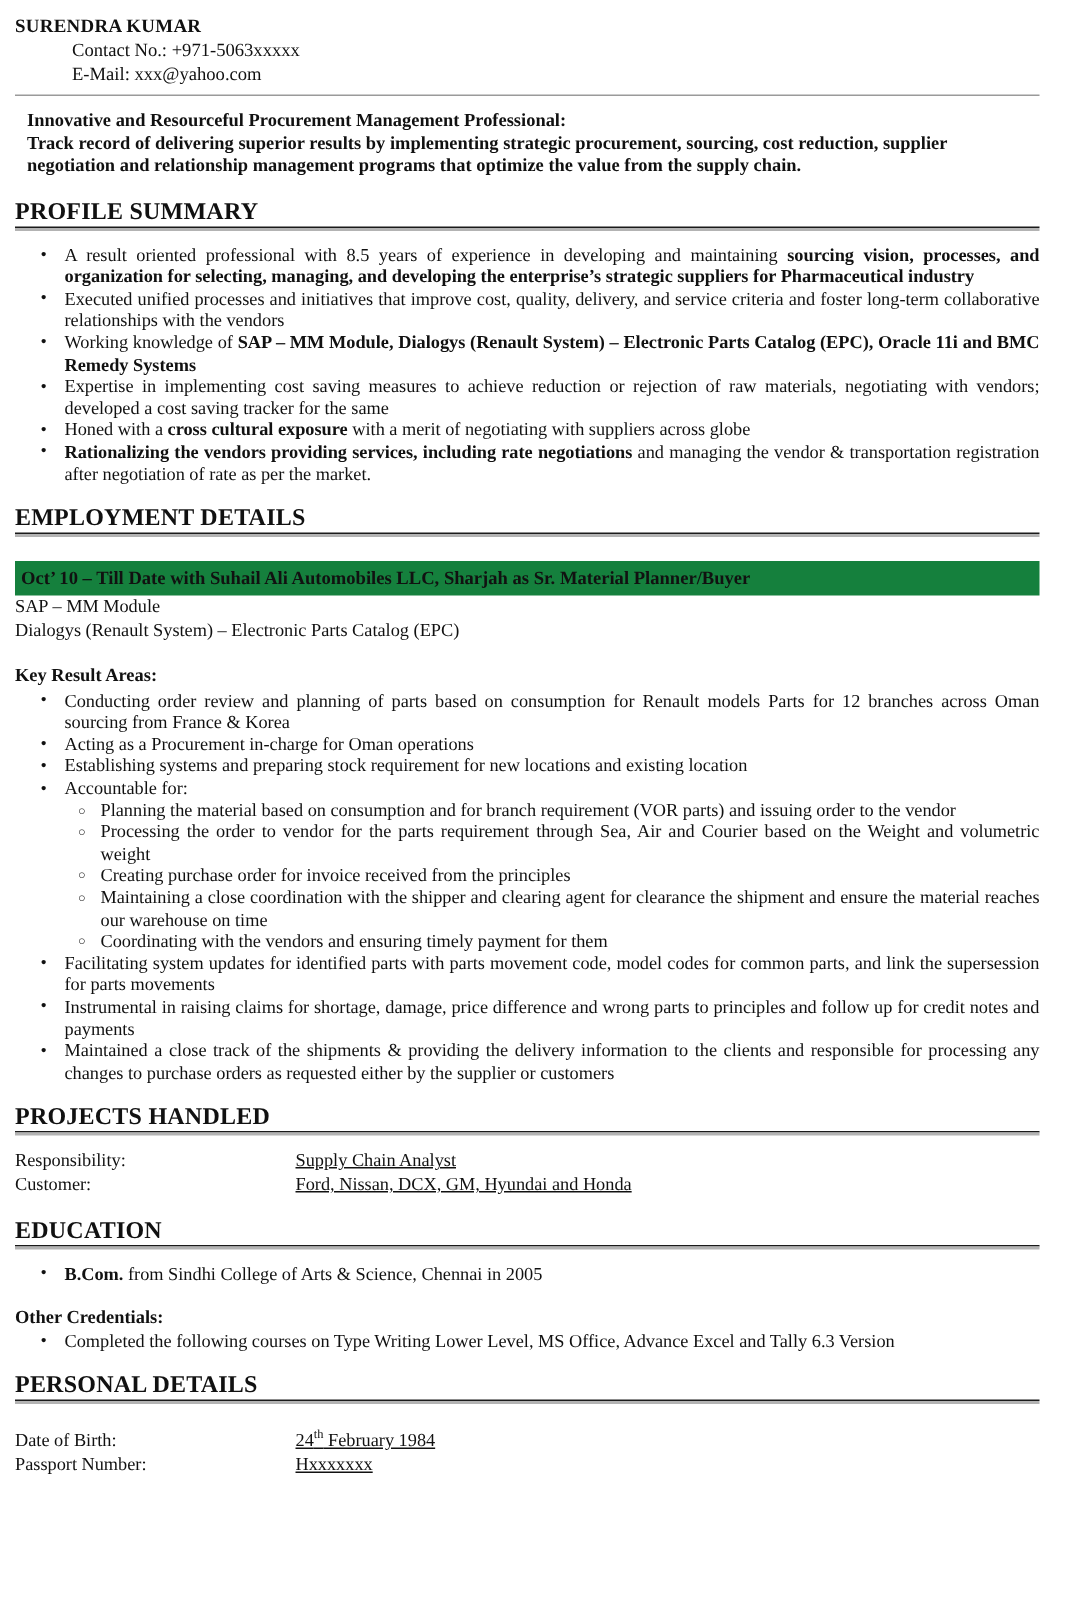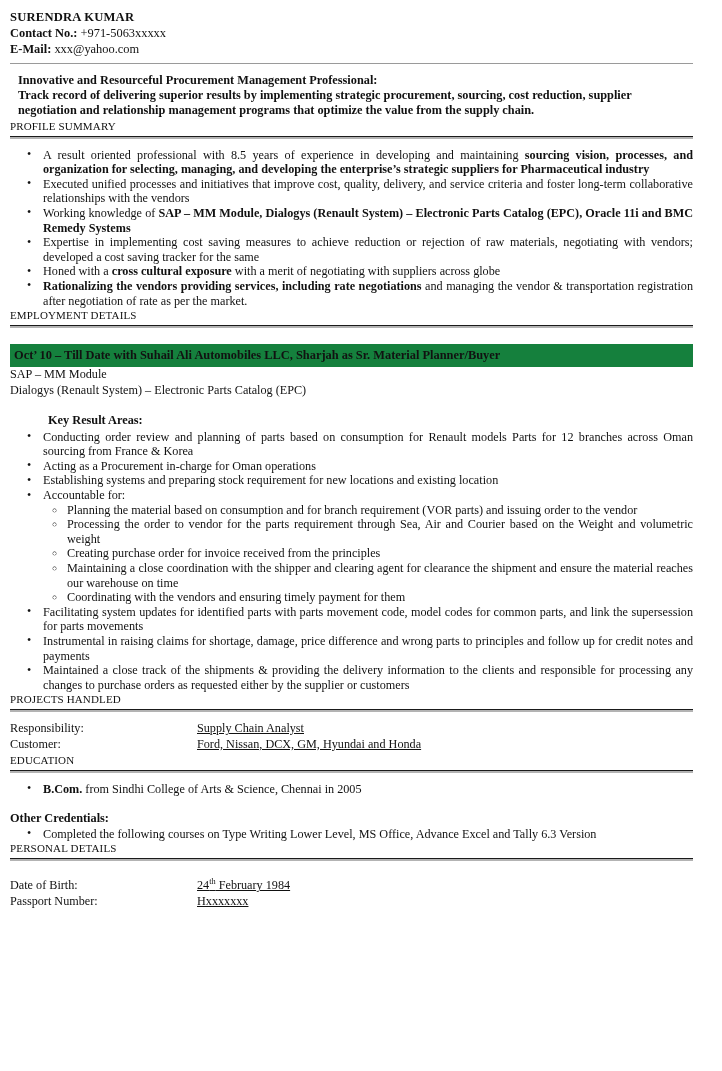--- a/index.html
+++ b/index.html
@@ -26,43 +26,44 @@
   .hdr-name {
     font-weight: bold;
     font-size: 12.6px;
     letter-spacing: 0.2px;
     line-height: 16px;
   }
   .hdr-line {
     font-size: 12.4px;
     line-height: 16px;
   }
-  .hdr-line .lbl { font-weight: bold; }
+  .hdr-line .lbl { font-weight: normal; margin-left: 38px; }
 
   .rule-top {
     border: 0;
     border-top: 1.6px solid #9a9a9a;
     margin: 6px 0 9px 0;
     height: 0;
   }
 
   .tagline {
     text-align: left;
     font-weight: bold;
     font-size: 12.3px;
     line-height: 15.2px;
     padding: 0 8px;
   }
   .tagline .l1 { display: block; }
   .tagline .l2 { display: block; }
 
   
   .section-head {
-    font-weight: normal;
-    font-size: 11px;
+    margin-top: 15px;
+    font-weight: bold;
+    font-size: 16px;
     letter-spacing: 0.15px;
     line-height: 15px;
     padding-bottom: 2px;
   }
   .section-rule {
     height: 0;
     border: 0;
     border-top: 1px solid #1a1a1a;
     border-bottom: 2.2px solid #b3b3b3;
     margin: 0 0 9px 0;
@@ -133,21 +134,20 @@
     font-size: 12.2px;
     line-height: 15.5px;
   }
 
   .kra-head {
     font-weight: bold;
     font-size: 12.3px;
     line-height: 15.5px;
     margin-top: 15px;
     margin-bottom: 1px;
-    margin-left: 38px;
   }
 
   .accountable-label {
     line-height: 14.6px;
   }
 
   
   .lv-row {
     display: flex;
     line-height: 15.6px;

